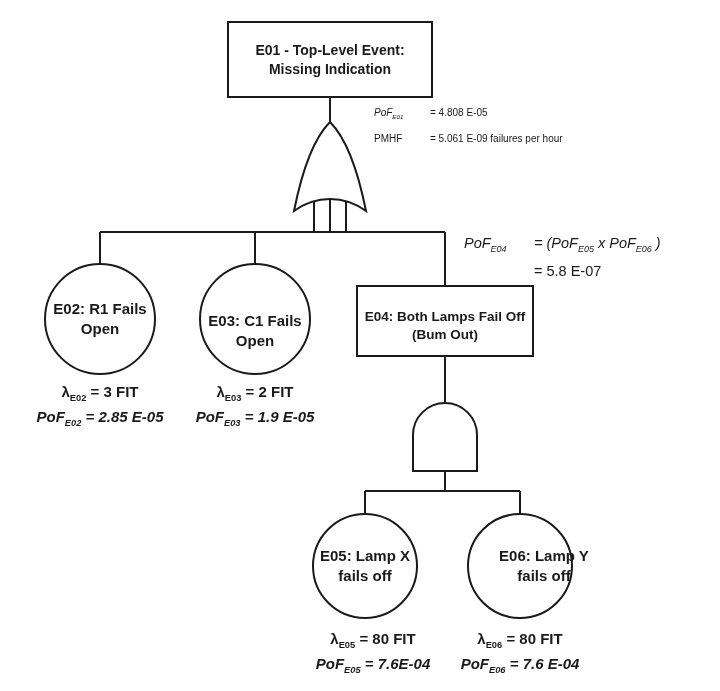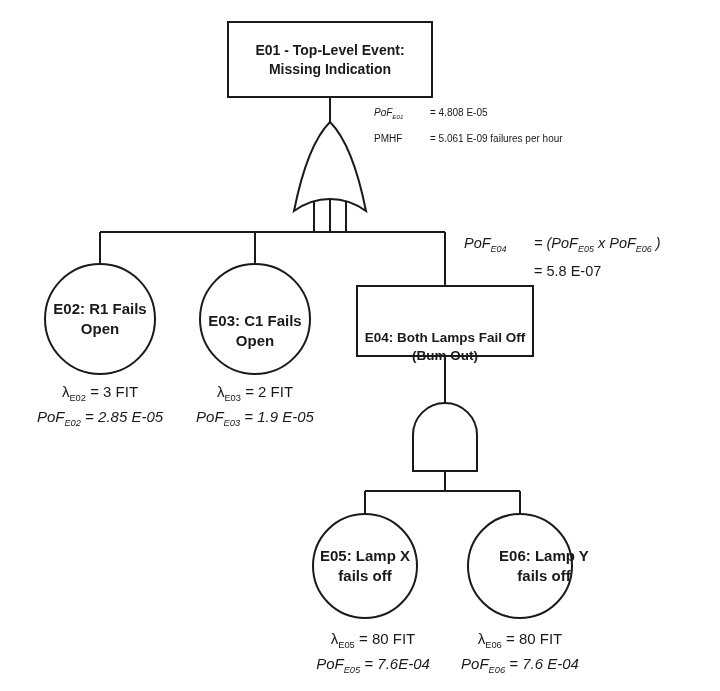--- a/index.html
+++ b/index.html
@@ -26,20 +26,21 @@
     font-weight: bold;
     line-height: 1.32;
   }
   .box-label { font-size: 14px; }
   .circle-label { font-size: 15px; }
   .stats {
     text-align: center;
     font-size: 15px;
     line-height: 1.5;
     white-space: nowrap;
+    font-weight: bold;
   }
   .pof { font-style: italic; }
   .annot {
     display: grid;
     font-size: 10px;
     line-height: 22px;
     white-space: nowrap;
   }
   .annot-e01 { grid-template-columns: 56px 1fr; }
   .annot-e04 { grid-template-columns: 70px 1fr; font-size: 14.5px; }
@@ -93,21 +94,21 @@
   <div class="abs node-label circle-label" style="left:48px; top:267px; width:104px; height:104px;">
     <span>E02: R1 Fails</span>
     <span>Open</span>
   </div>
 
   <div class="abs node-label circle-label" style="left:203px; top:267px; width:104px; height:128px;text-align:center;">
     <span>E03: C1 Fails</span>
     <span>Open</span>
   </div>
 
-  <div class="abs node-label box-label" style="left:359px; top:288px; width:172px; height:76px; font-size:13.5px;margin-top:21px;">
+  <div class="abs node-label box-label" style="left:359px; top:288px; width:172px; height:76px; font-size:13.5px;">
     <span>E04: Both Lamps Fail Off</span>
     <span>(Bum Out)</span>
   </div>
 
   <div class="abs node-label circle-label" style="left:313px; top:514px; width:104px; height:104px;">
     <span>E05: Lamp X</span>
     <span>fails off</span>
   </div>
 
   <div class="abs node-label circle-label" style="left:492px; top:514px; width:104px; height:104px;">

